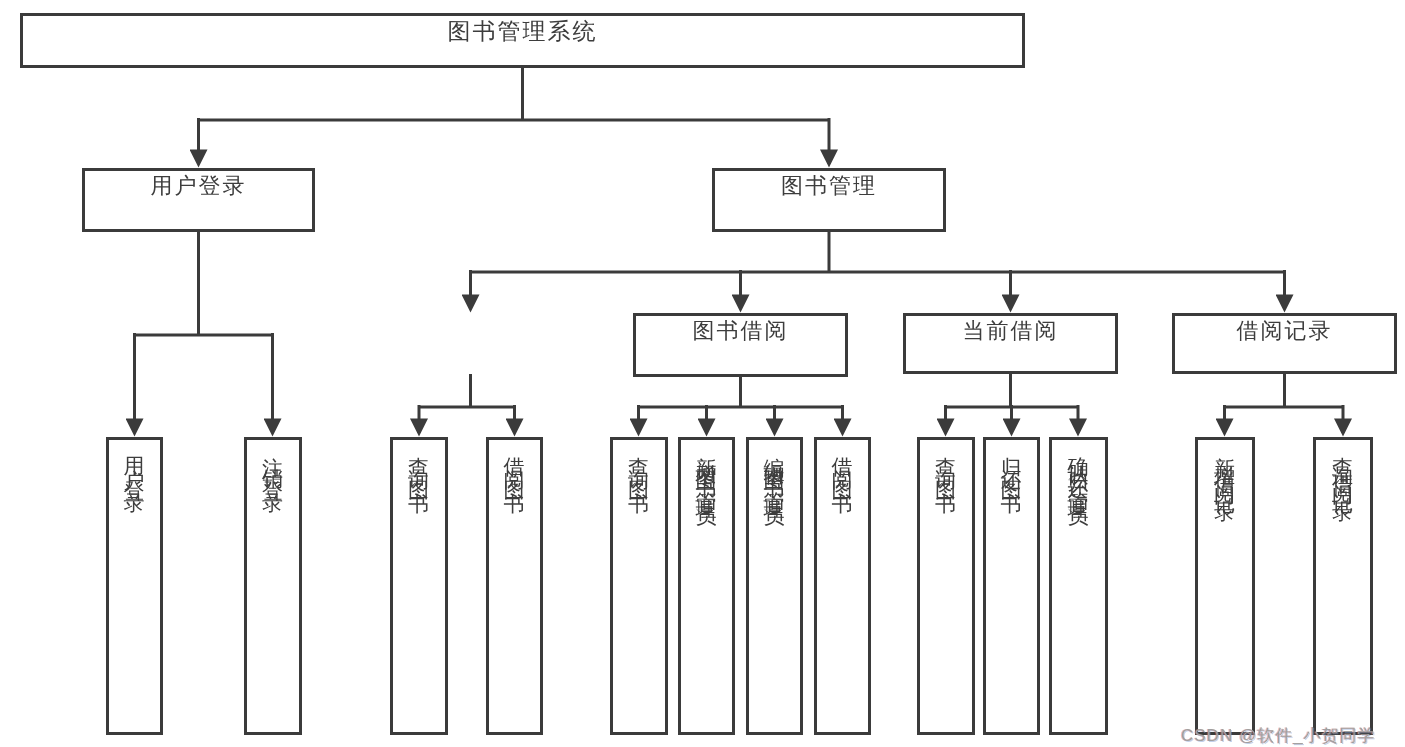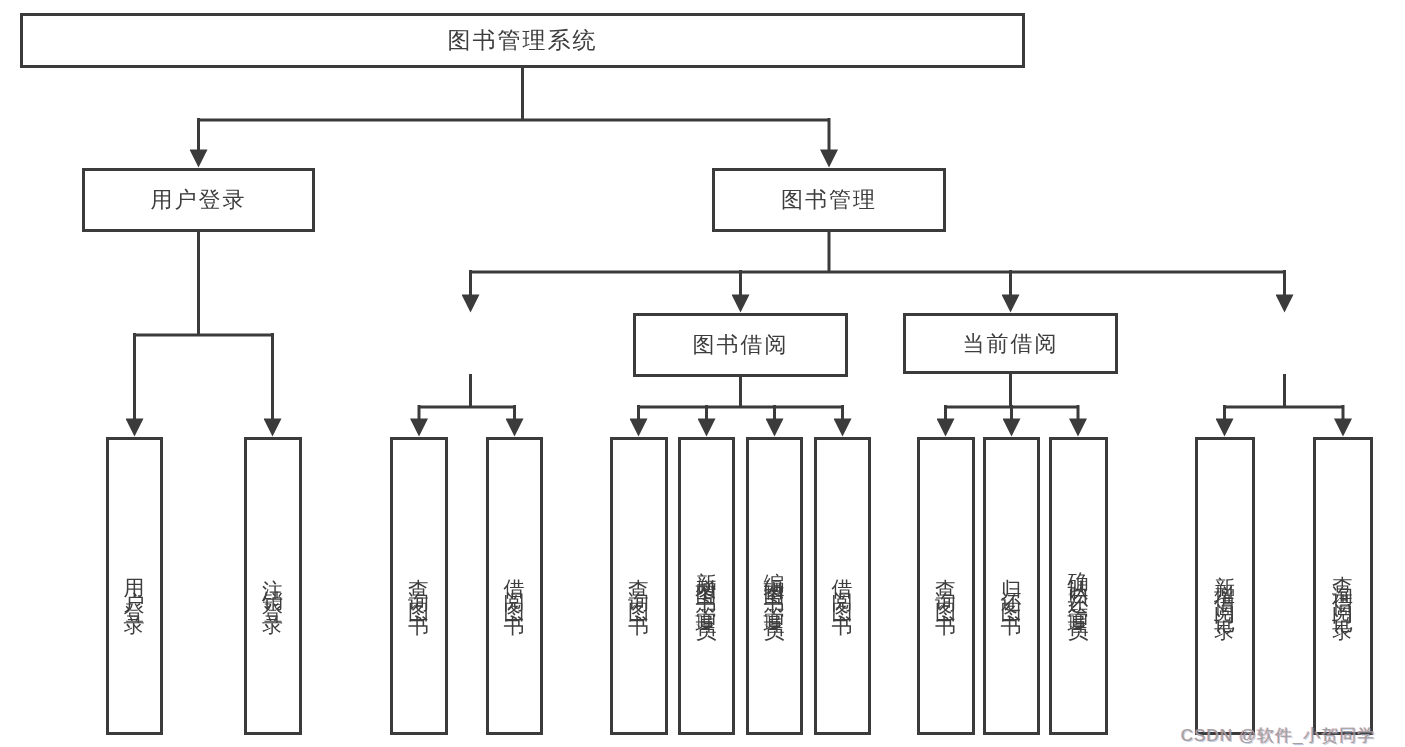--- a/index.html
+++ b/index.html
@@ -27,21 +27,21 @@
     stroke-width: 3;
     fill: none;
   }
   .node {
     position: absolute;
     box-sizing: border-box;
     border: 3px solid var(--line, #3b3b3b);
     background: #ffffff;
     color: var(--text, #3d3d3d);
     display: flex;
-    align-items: center;
+    align-items: flex-start;
     justify-content: center;
     z-index: 2;
   }
   .node.h { font-size: 22px; letter-spacing: 2px; }
   .node.h.root { font-size: 23px; }
   .node.v span.vt {
     writing-mode: vertical-rl;
     text-orientation: mixed;
     font-size: 21px;
     line-height: 1;
@@ -132,20 +132,23 @@
   <div class="node h" style="left:712px; top:168px; width:234px; height:64px;">
     <span>图书管理</span>
   </div>
 
   <div class="node h" style="left:633px; top:313px; width:215px; height:64px;">
     <span>图书借阅</span>
   </div>
   <div class="node h" style="left:903px; top:313px; width:215px; height:61px;">
     <span>当前借阅</span>
   </div>
+  <div class="node h" style="left:1172px; top:313px; width:225px; height:61px;">
+    <span>借阅记录</span>
+  </div>
 
   <div class="node v" style="left:106px; top:437px; width:57px; height:298px;">
     <span class="vt sp-short">用户登录</span>
   </div>
   <div class="node v" style="left:244px; top:437px; width:58px; height:298px;">
     <span class="vt sp-short">注销登录</span>
   </div>
 
   <div class="node v" style="left:390px; top:437px; width:58px; height:298px;">
     <span class="vt sp-short">查询图书</span>

